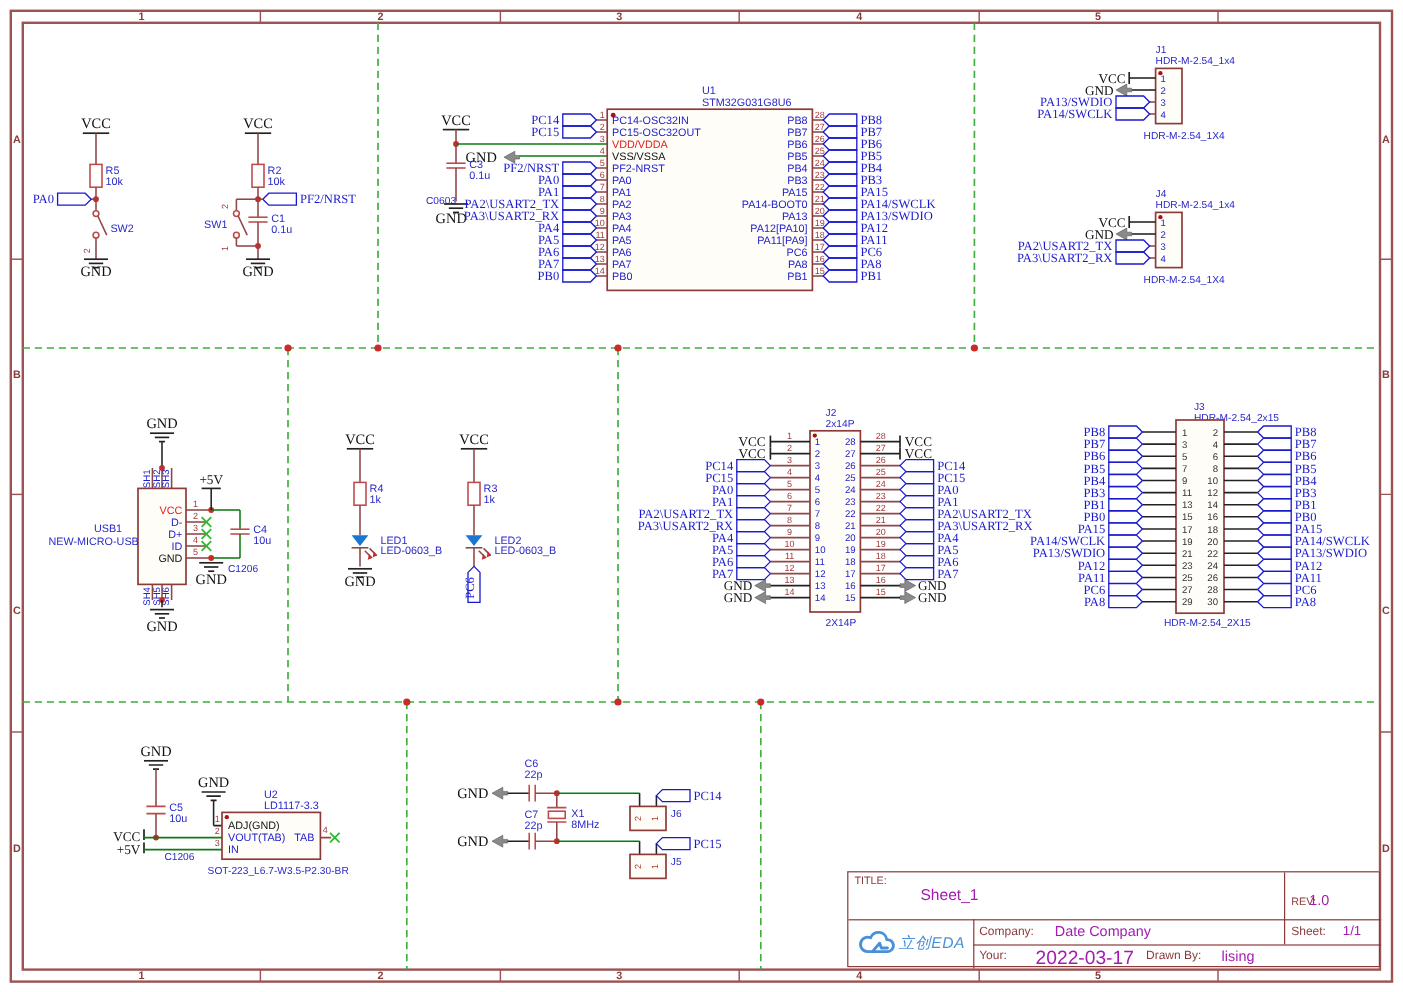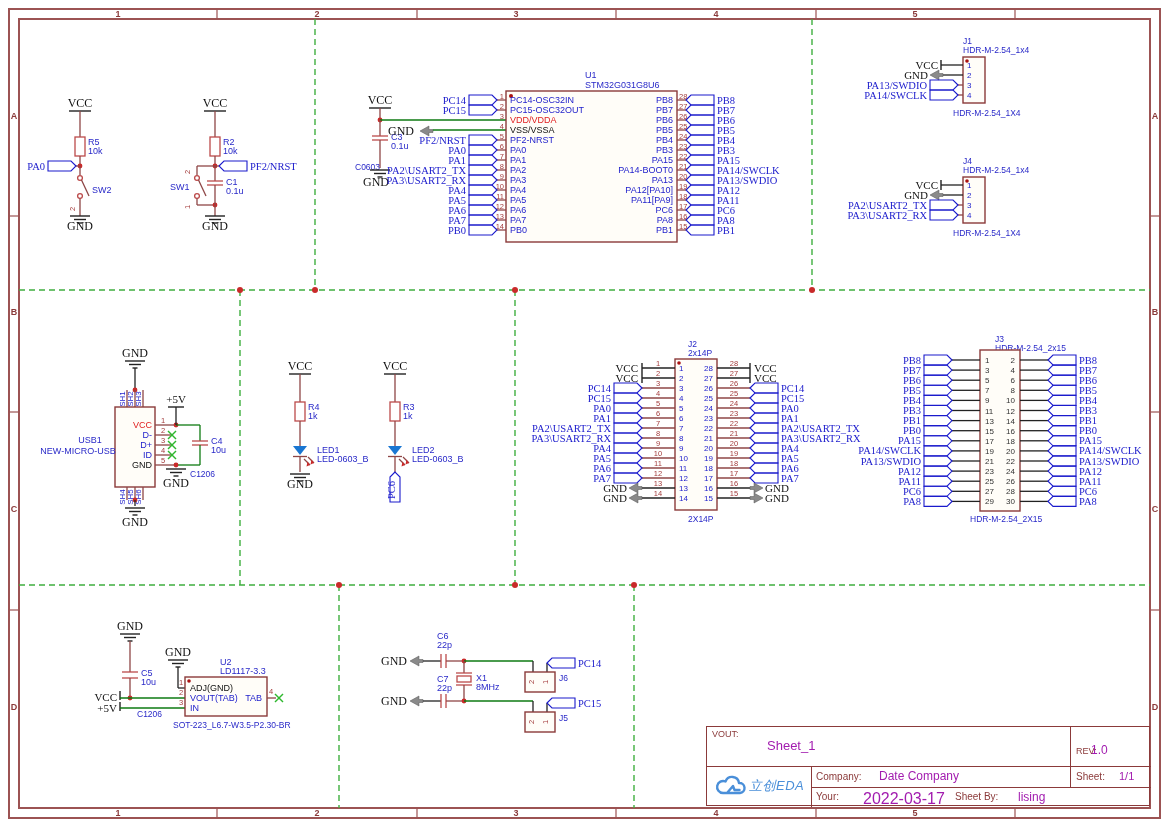--- a/index.html
+++ b/index.html
@@ -809,36 +809,36 @@
       <polygon points="547,703 552,698 575,698 575,708 552,708" class="flag"></polygon>
       <text x="578" y="706.5" class="ts" text-anchor="start">PC15</text>
       <rect x="525" y="712" width="30" height="20" class="box"></rect>
       <text x="534" y="722" class="tn" text-anchor="middle" transform="rotate(-90 534 722)">2</text>
       <text x="548" y="722" class="tn" text-anchor="middle" transform="rotate(-90 548 722)">1</text>
       <text x="559" y="721" class="tc8" text-anchor="start">J5</text>
     </svg>
 
   
   <div id="tb">
-    <div class="abs lbl" style="left:5px;top:2px">VOUT:</div>
+    <div class="abs lbl" style="left:5px;top:2px">TITLE:</div>
     <div class="abs val" style="left:60px;top:11px;font-size:13px">Sheet_1</div>
     <div class="abs" style="left:363px;top:0;width:0;height:60px;border-left:1.2px solid #8b3a3a"></div>
     <div class="abs lbl" style="left:369px;top:19px">REV:</div>
     <div class="abs val" style="left:384px;top:16px;font-size:12px">1.0</div>
     <div class="abs" style="left:0;top:39px;width:444px;height:0;border-top:1.2px solid #8b3a3a"></div>
     <div class="abs" style="left:104px;top:39px;width:0;height:41px;border-left:1.2px solid #8b3a3a"></div>
     <div class="abs" style="left:104px;top:60px;width:340px;height:0;border-top:1.2px solid #8b3a3a"></div>
     <div class="abs" style="left:7px;top:47px">
       <svg width="34" height="24" viewBox="0 0 34 24">
         <path d="M9 19 a6 6 0 1 1 2.5-11.5 a7 7 0 0 1 13.5 1.5 a5 5 0 0 1 1 10 h-13 z M13 19 l6-7 l1.5 4 h5" fill="none" stroke="#4a8fd9" stroke-width="2.4" stroke-linejoin="round" stroke-linecap="round"></path>
       </svg>
     </div>
     <div class="abs" id="logo-text" style="left:42px;top:50px">立创EDA</div>
     <div class="abs lbl" style="left:109px;top:44px;font-size:10px">Company:</div>
     <div class="abs val" style="left:172px;top:42px;font-size:12px">Date Company</div>
     <div class="abs lbl" style="left:369px;top:44px;font-size:10px">Sheet:</div>
     <div class="abs val" style="left:412px;top:43px;font-size:11px">1/1</div>
     <div class="abs lbl" style="left:109px;top:64px;font-size:10px">Your:</div>
     <div class="abs val" style="left:156px;top:63px;font-size:16px">2022-03-17</div>
-    <div class="abs lbl" style="left:248px;top:64px;font-size:10px">Sheet By:</div>
+    <div class="abs lbl" style="left:248px;top:64px;font-size:10px">Drawn By:</div>
     <div class="abs val" style="left:311px;top:63px;font-size:12px">lising</div>
   </div>
 </div>
 
 </body></html>

